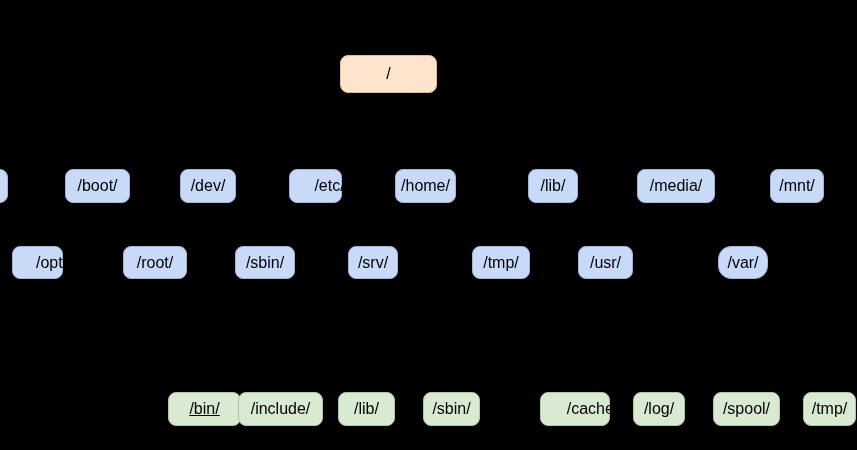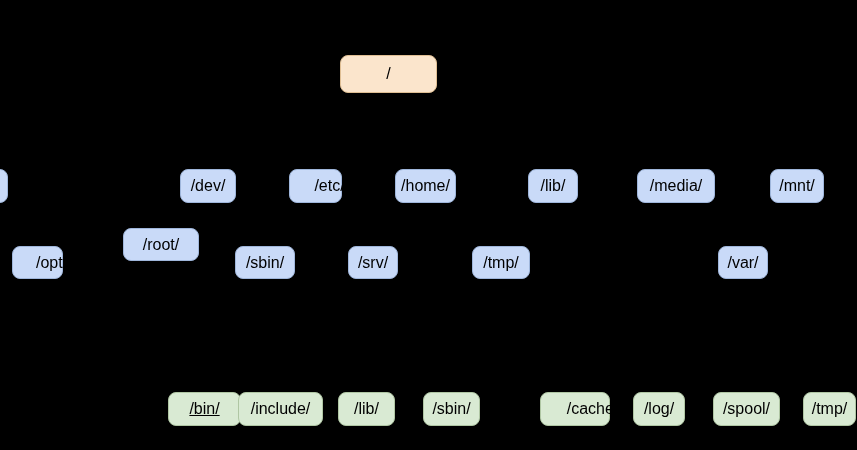--- a/index.html
+++ b/index.html
@@ -42,33 +42,35 @@
   }
 </style>
 </head>
 <body>
 
 <div id="canvas">
 
   <div class="node root" style="left:340px; top:55px; width:97px; height:38px;">/</div>
 
   <div class="node dir" style="left:-45px; top:169px; width:53px; height:34px;"></div>
+  <div class="node dir" style="left:65px; top:169px; width:65px; height:34px;">/boot/</div>
   <div class="node dir" style="left:180px; top:169px; width:56px; height:34px;">/dev/</div>
   <div class="node dir" style="left:289px; top:169px; width:53px; height:34px;padding-left:28px;">/etc/</div>
   <div class="node dir" style="left:395px; top:169px; width:61px; height:34px;">/home/</div>
   <div class="node dir" style="left:528px; top:169px; width:50px; height:34px;">/lib/</div>
   <div class="node dir" style="left:637px; top:169px; width:78px; height:34px;">/media/</div>
   <div class="node dir" style="left:770px; top:169px; width:54px; height:34px;">/mnt/</div>
 
   <div class="node dir" style="left:12px; top:246px; width:51px; height:33px;padding-left:28px;">/opt/</div>
-  <div class="node dir" style="left:123px; top:228px; width:76px; height:33px;">/root/</div>
+  <div class="node dir" style="left:123px; top:246px; width:64px; height:33px;">/root/</div>
   <div class="node dir" style="left:235px; top:246px; width:60px; height:33px;">/sbin/</div>
   <div class="node dir" style="left:348px; top:246px; width:50px; height:33px;">/srv/</div>
   <div class="node dir" style="left:472px; top:246px; width:58px; height:33px;">/tmp/</div>
-  <div class="node dir" style="left:718px; top:246px; width:50px; height:33px;">/var/</div>
+  <div class="node dir" style="left:578px; top:246px; width:55px; height:33px;">/usr/</div>
+  <div class="node dir" style="left:718px; top:246px; width:50px; height:33px;border-radius:13px;">/var/</div>
 
   <div class="node leaf" style="left:168px; top:392px; width:73px; height:34px;text-decoration:underline;">/bin/</div>
   <div class="node leaf" style="left:238px; top:392px; width:85px; height:34px;">/include/</div>
   <div class="node leaf" style="left:338px; top:392px; width:57px; height:34px;">/lib/</div>
   <div class="node leaf" style="left:423px; top:392px; width:57px; height:34px;">/sbin/</div>
   <div class="node leaf" style="left:540px; top:392px; width:70px; height:34px;padding-left:35px;">/cache/</div>
   <div class="node leaf" style="left:633px; top:392px; width:52px; height:34px;">/log/</div>
   <div class="node leaf" style="left:713px; top:392px; width:67px; height:34px;">/spool/</div>
   <div class="node leaf" style="left:803px; top:392px; width:53px; height:34px;">/tmp/</div>
 

